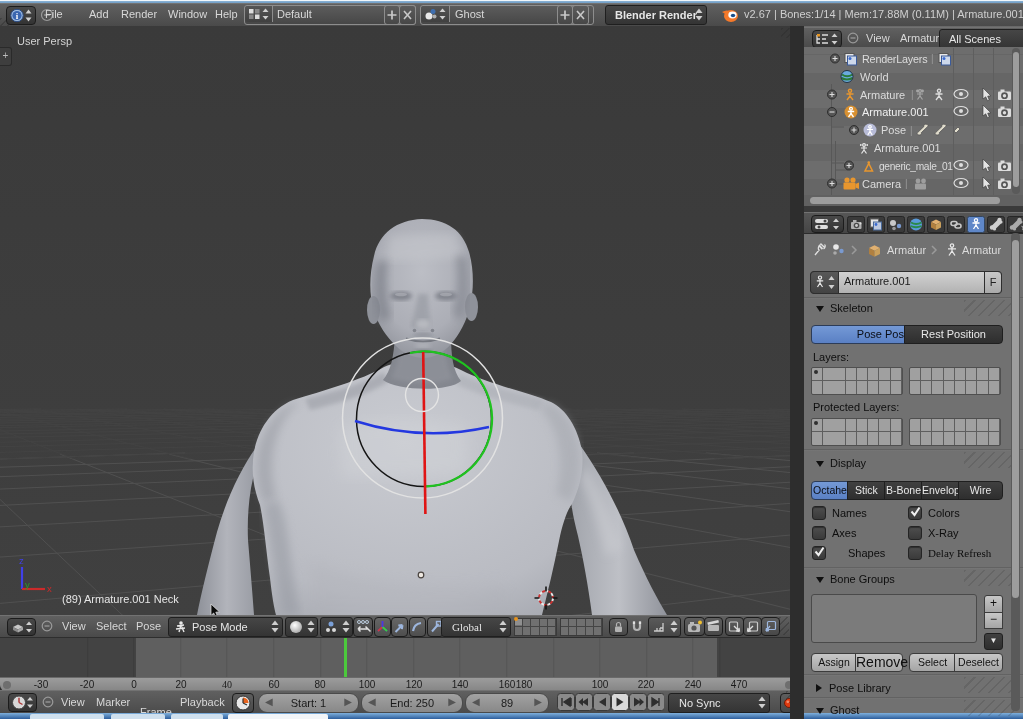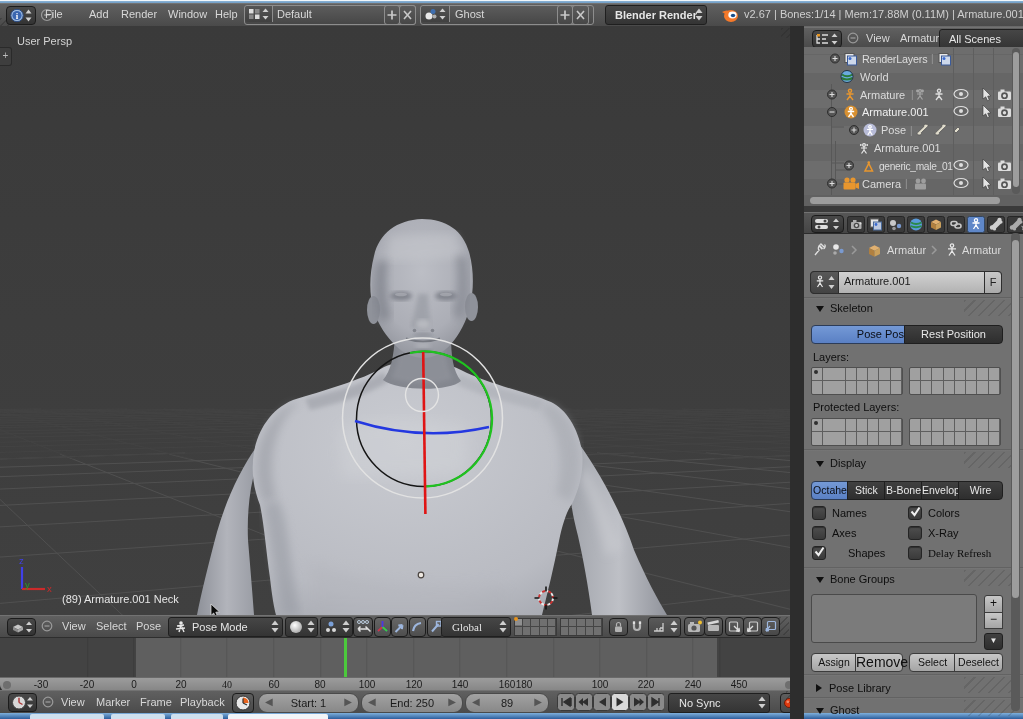--- a/index.html
+++ b/index.html
@@ -387,40 +387,40 @@
       <div class="num" style="left:274px;">60</div>
   <div class="num" style="left:320px;">80</div>
       <div class="num" style="left:367px;">100</div>
   <div class="num" style="left:414px;">120</div>
       <div class="num" style="left:460px;">140</div>
   <div class="num" style="left:507px;">160</div>
       <div class="num" style="left:524px;">180</div>
   <div class="num" style="left:600px;">100</div>
       <div class="num" style="left:646px;">220</div>
   <div class="num" style="left:693px;">240</div>
-      <div class="num" style="left:739px;">450</div>
+      <div class="num" style="left:739px;">470</div>
 </div>
 
 <div class="abs hdr" style="left:0;top:690px;width:796px;height:23px;">
   <div class="ebtn" style="left:8px;top:2px;width:27px;height:17px;">
     <svg width="27" height="17">
           <circle cx="10" cy="8.5" r="6.5" fill="#d8d8d8"></circle>
           <circle cx="10" cy="8.5" r="6.5" fill="none" stroke="#444" stroke-width="1"></circle>
           <path d="M10 8.5 L10 3.8 M10 8.5 L13.5 10.5" stroke="#a33" stroke-width="1.4"></path>
     <path d="M21 3 L24 6.5 H18 Z" fill="#cfcfcf"></path>
           <path d="M21 14 L18 10.5 H24 Z" fill="#cfcfcf"></path>
         </svg>
   </div>
   <svg class="abs" style="left:42px;top:5px;" width="12" height="12">
         <circle cx="6" cy="6" r="4.8" fill="none" stroke="#9a9a9a" stroke-width="1.2"></circle>
         <line x1="3.5" y1="6" x2="8.5" y2="6" stroke="#9a9a9a" stroke-width="1.3"></line>
       </svg>
   <div class="mn" style="left:61px;top:5px;">View</div>
   <div class="mn" style="left:96px;top:5px;">Marker</div>
-  <div class="mn" style="left:140px;top:5px;">Frame</div>
+  <div class="mn" style="left:140px;top:15px;">Frame</div>
   <div class="mn" style="left:180px;top:5px;">Playback</div>
   <div class="ebtn" style="left:232px;top:2px;width:20px;height:18px;background:linear-gradient(#5e5e5e,#484848);">
     <svg width="20" height="18">
           <circle cx="10" cy="9" r="7" fill="#e8e8e8" stroke="#333" stroke-width="1"></circle>
           <path d="M10 9 L10 3.5 A5.5 5.5 0 0 1 15.5 9 Z" fill="#e8641e"></path>
           <path d="M10 9 L10 4.5 M10 9 L14 11" stroke="#333" stroke-width="1.2"></path>
         </svg>
   </div>
   <div class="abs" style="left:258px;top:2px;width:99px;height:18px;background:linear-gradient(#a2a2a2,#888);border:1px solid #4a4a4a;border-radius:9px;color:#1a1a1a;">
     <span style="position:absolute;left:0;right:0;top:3px;text-align:center;">Start: 1</span>

